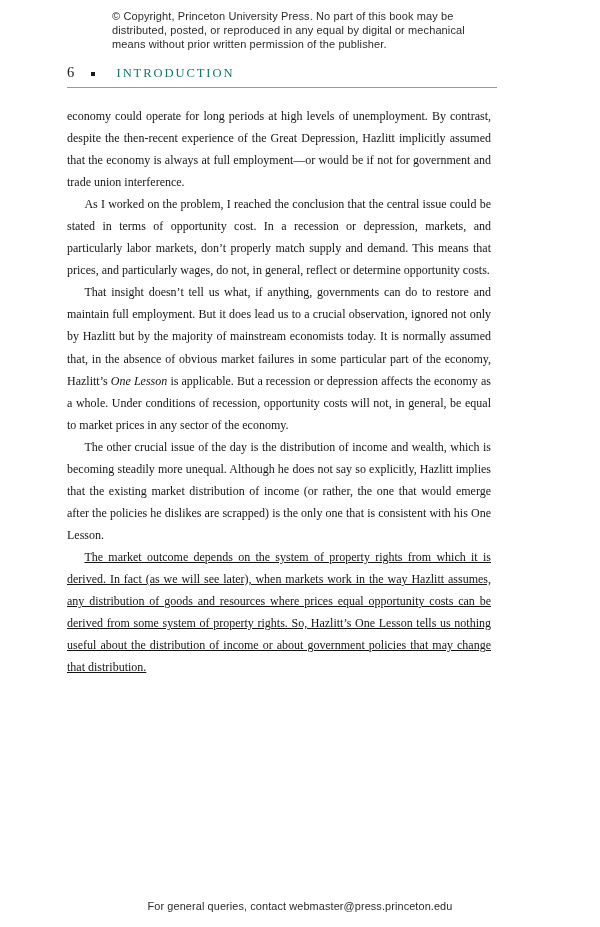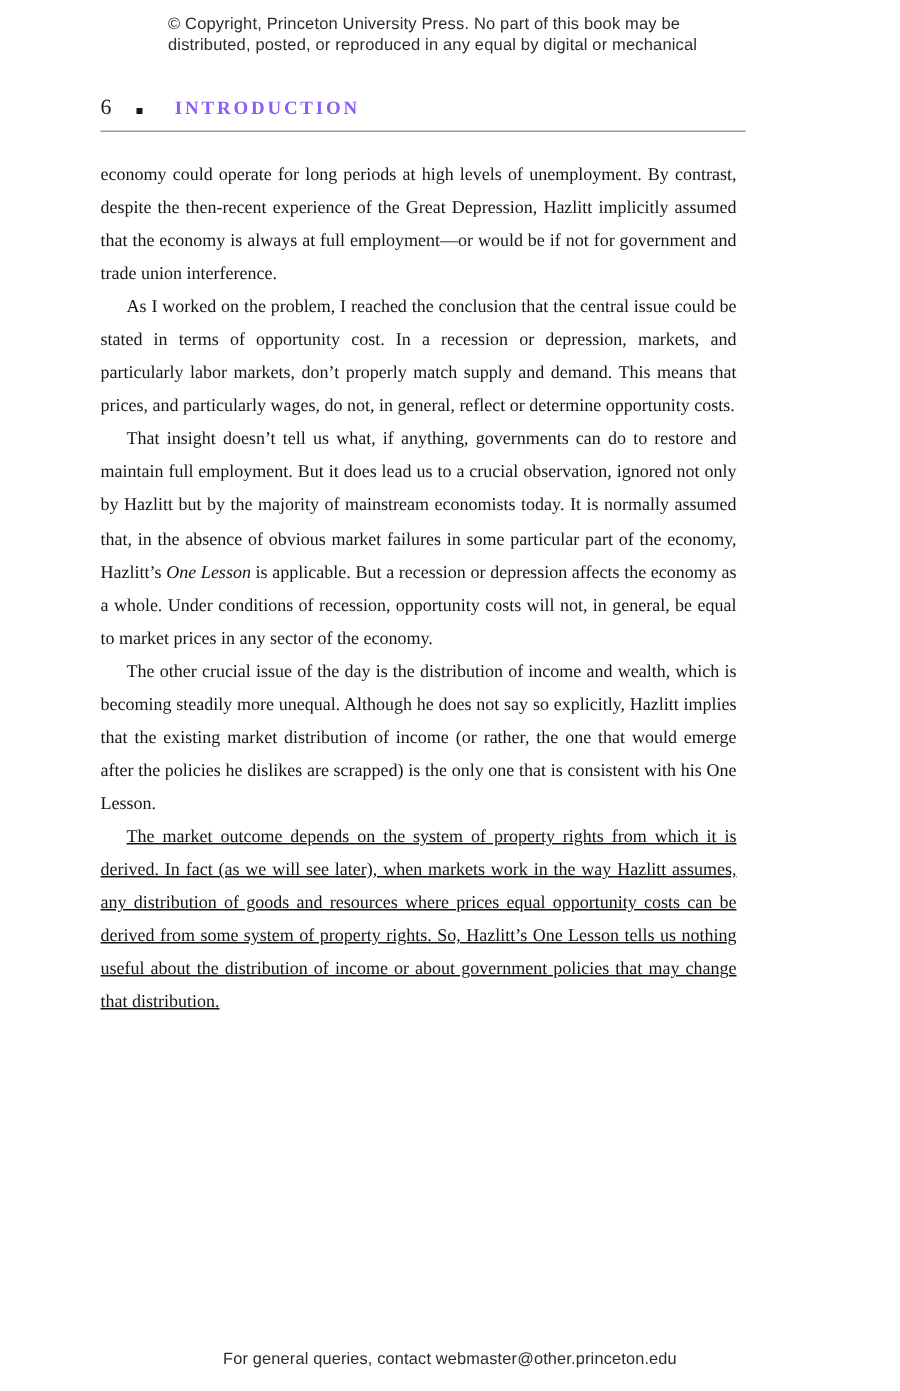--- a/index.html
+++ b/index.html
@@ -53,23 +53,22 @@
     height: 4px;
     background: #1a1a1a;
     margin: 0 0 2px 16px;
     flex: 0 0 auto;
     align-self: center;
   }
   .head-title {
     margin-left: 22px;
     font-size: 12.6px;
     letter-spacing: 0.15em;
-    color: #8b5cf6;
+    color: #0f766e;
     text-transform: uppercase;
-    font-weight: bold;
   }
   .head-rule {
     position: absolute;
     left: 67px;
     top: 87px;
     width: 430px;
     height: 1px;
     background: #9a9a9a;
   }
 
@@ -116,30 +115,31 @@
     color: #2b2b2b;
     letter-spacing: 0.01em;
   }
 </style>
 </head>
 <body>
 
 <div class="copyright-notice">
   <span class="cr-line">© Copyright, Princeton University Press. No part of this book may be</span>
   <span class="cr-line">distributed, posted, or reproduced in any equal by digital or mechanical</span>
+  <span class="cr-line">means without prior written permission of the publisher.</span>
 </div>
 
 <div class="running-head">
   <span class="folio">6</span>
   <span class="head-bullet"></span>
   <span class="head-title">INTRODUCTION</span>
 </div>
 <div class="head-rule"></div>
 
 <div class="text-column">
   <p>economy could operate for long periods at high levels of unemployment. By contrast, despite the then-recent experience of the Great Depression, Hazlitt implicitly assumed that the economy is always at full employment—or would be if not for government and trade union interference.</p>
   <p class="indented">As I worked on the problem, I reached the conclusion that the central issue could be stated in terms of opportunity cost. In a recession or depression, markets, and particularly labor markets, don’t properly match supply and demand. This means that prices, and particularly wages, do not, in general, reflect or determine opportunity costs.</p>
   <p class="indented">That insight doesn’t tell us what, if anything, governments can do to restore and maintain full employment. But it does lead us to a crucial observation, ignored not only by Hazlitt but by the majority of mainstream economists today. It is normally assumed that, in the absence of obvious market failures in some particular part of the economy, Hazlitt’s <em>One Lesson</em> is applicable. But a recession or depression affects the economy as a whole. Under conditions of recession, opportunity costs will not, in general, be equal to market prices in any sector of the economy.</p>
   <p class="indented">The other crucial issue of the day is the distribution of income and wealth, which is becoming steadily more unequal. Although he does not say so explicitly, Hazlitt implies that the existing market distribution of income (or rather, the one that would emerge after the policies he dislikes are scrapped) is the only one that is consistent with his One Lesson.</p>
   <p class="indented">The market outcome depends on the system of property rights from which it is derived. In fact (as we will see later), when markets work in the way Hazlitt assumes, any distribution of goods and resources where prices equal opportunity costs can be derived from some system of property rights. So, Hazlitt’s One Lesson tells us nothing useful about the distribution of income or about government policies that may change that distribution.</p>
 </div>
 
-<div class="footer-query">For general queries, contact webmaster@other.princeton.edu</div>
+<div class="footer-query">For general queries, contact webmaster@press.princeton.edu</div>
 
 </body></html>

